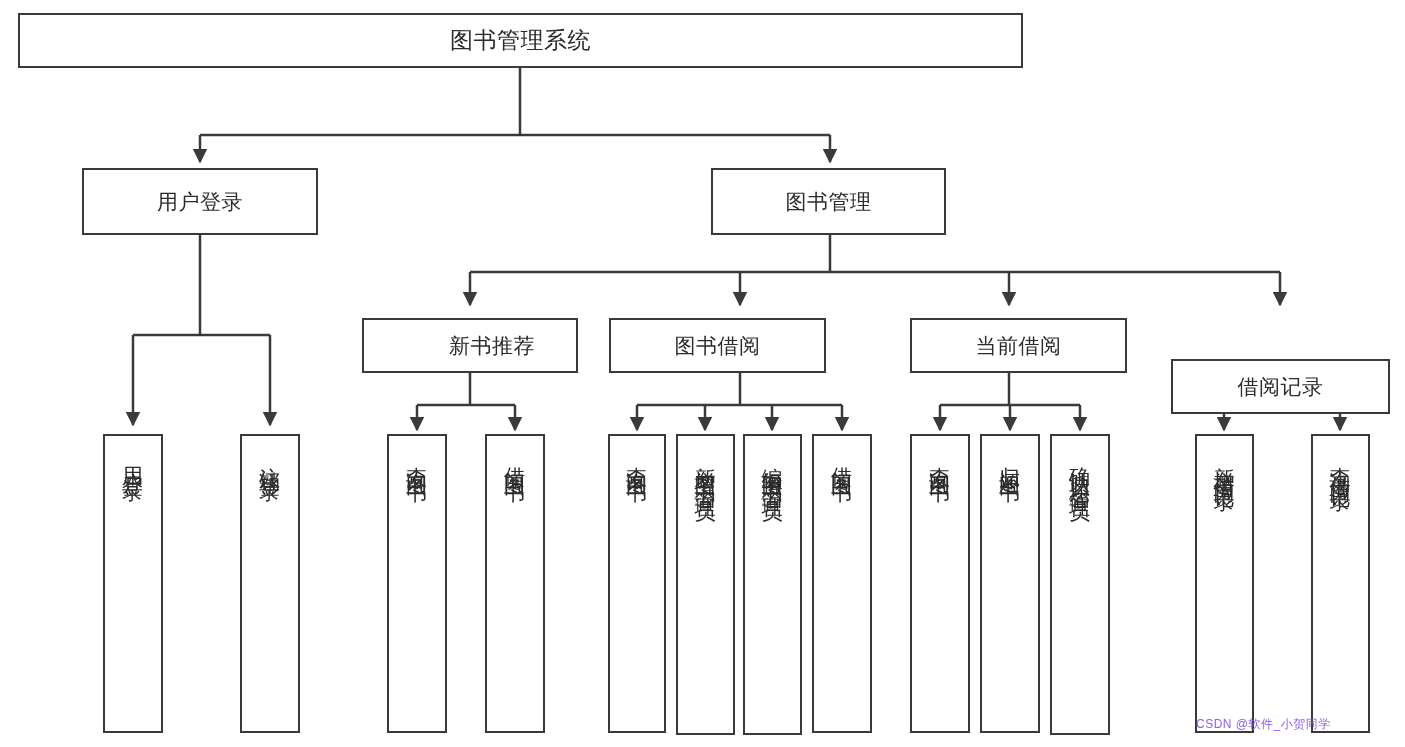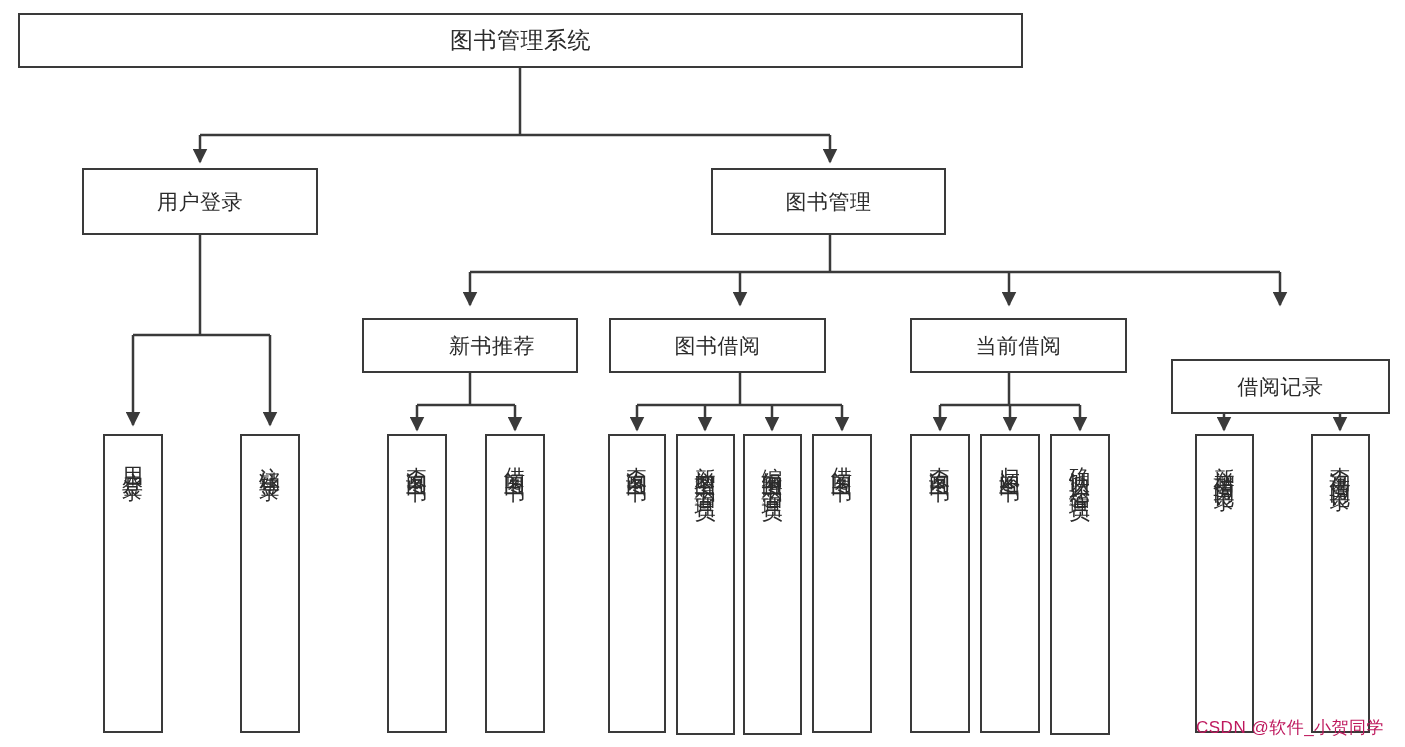--- a/index.html
+++ b/index.html
@@ -50,22 +50,22 @@
     text-orientation: upright;
     letter-spacing: 5px;
     line-height: 1;
     white-space: nowrap;
   }
   .node.root {
     font-size: 23px;
   }
   .watermark {
     position: absolute;
-    font-size: 17px;
-    color: #be185d;
+    font-size: 12px;
+    color: #8b5cf6;
     white-space: nowrap;
     letter-spacing: 0.5px;
   }
 </style>
 </head>
 <body>
 
 <div id="stage">
 
   <svg class="wires" viewBox="0 0 1405 747" xmlns="http://www.w3.org/2000/svg">

